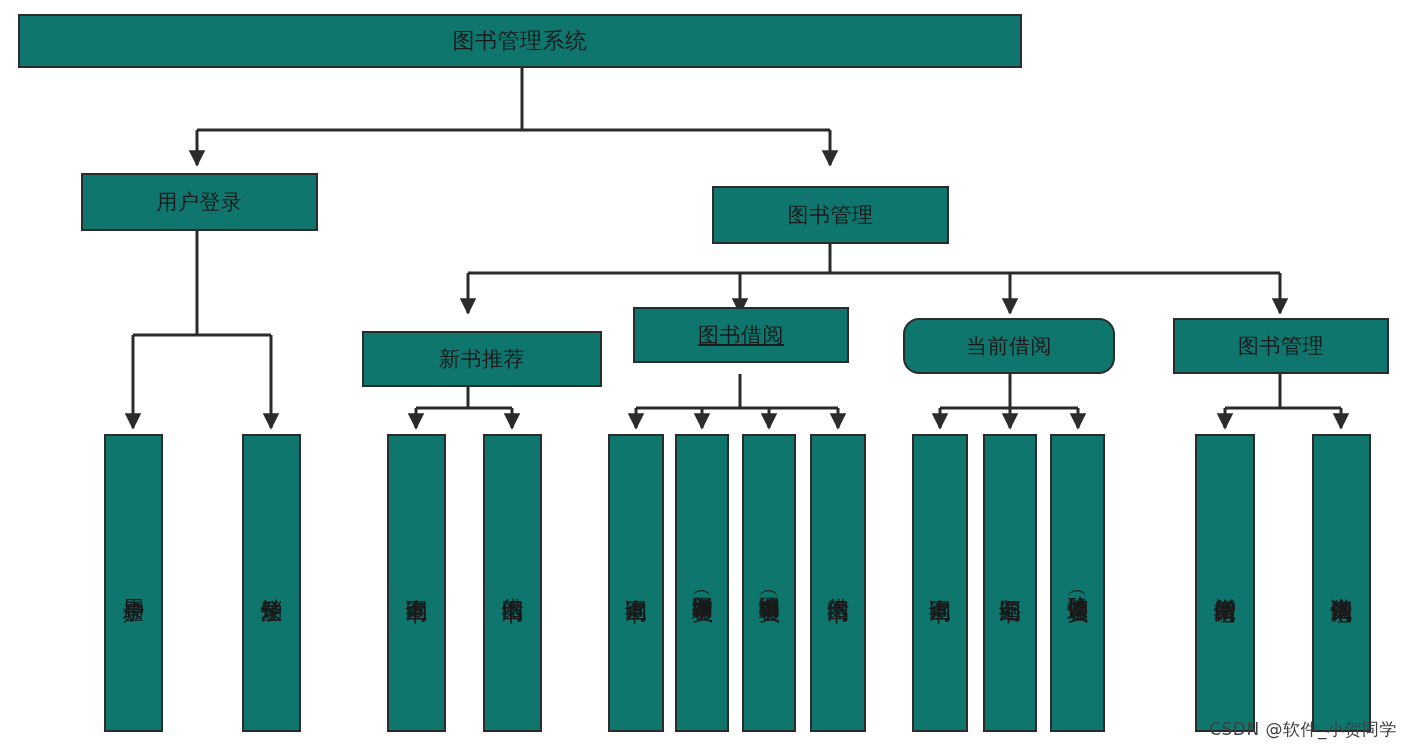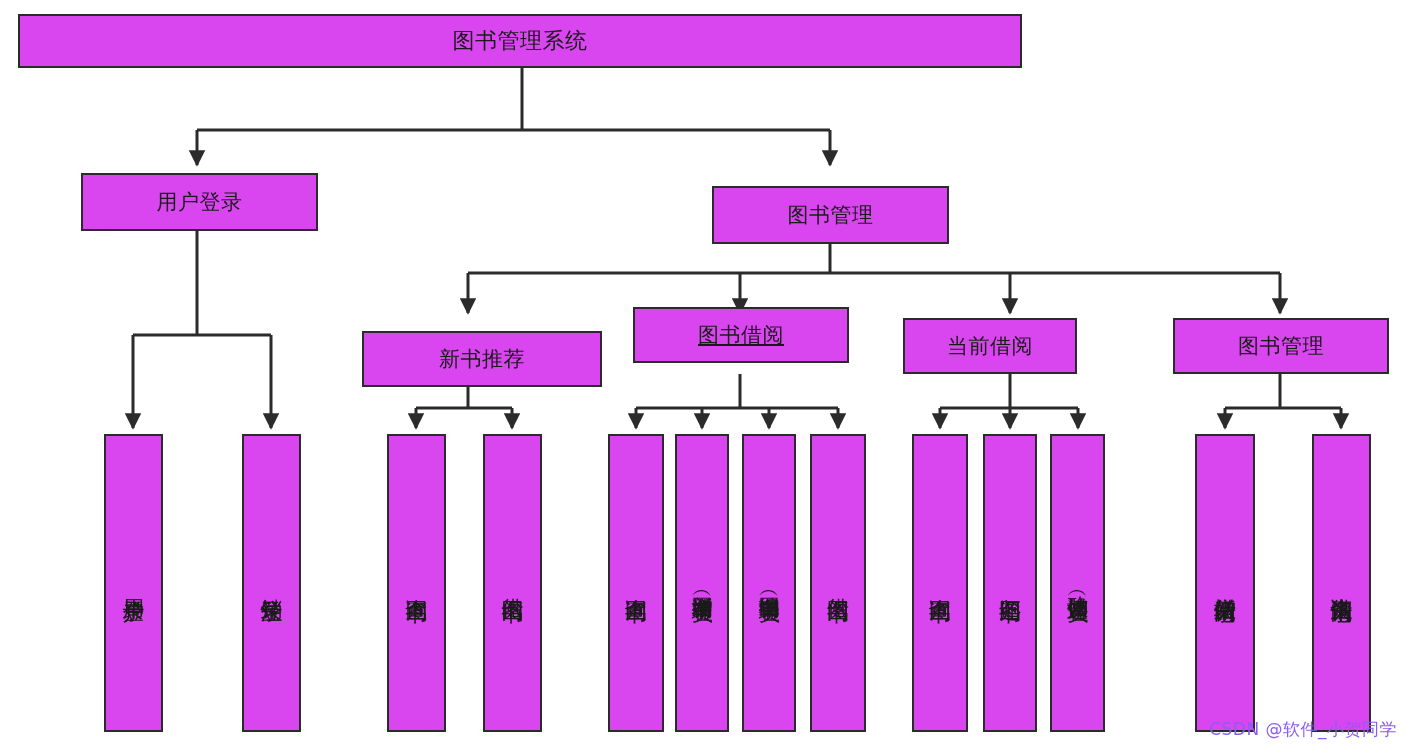--- a/index.html
+++ b/index.html
@@ -19,21 +19,21 @@
     position: absolute;
     left: 0;
     top: 0;
     width: 1405px;
     height: 747px;
   }
   .node {
     position: absolute;
     box-sizing: border-box;
     border: 2px solid #2b2b2b;
-    background: #d946ef;
+    background: #0f766e;
     display: flex;
     align-items: center;
     justify-content: center;
     color: #1a1a1a;
     z-index: 2;
   }
   .node .lbl {
     display: block;
     text-align: center;
     line-height: 1.18;
@@ -62,21 +62,21 @@
     white-space: nowrap;
   }
   .node.v.narrow .lbl {
     font-size: 21px;
   }
   .watermark {
     position: absolute;
     right: 8px;
     bottom: 6px;
     font-size: 17px;
-    color: #8b5cf6;
+    color: #404040;
     letter-spacing: 0.5px;
     z-index: 3;
     white-space: nowrap;
   }
 </style>
 </head>
 <body>
 
 <div id="canvas">
 
@@ -140,21 +140,21 @@
   <div class="node h" style="left:712px; top:186px; width:237px; height:58px;">
     <span class="lbl">图书管理</span>
   </div>
 
   <div class="node h" style="left:362px; top:331px; width:240px; height:56px;">
     <span class="lbl">新书推荐</span>
   </div>
   <div class="node h" style="left:633px; top:307px; width:216px; height:56px;text-decoration:underline;">
     <span class="lbl">图书借阅</span>
   </div>
-  <div class="node h" style="left:903px; top:318px; width:174px; height:56px;">
+  <div class="node h" style="left:903px; top:318px; width:212px; height:56px;border-radius:16px;">
     <span class="lbl">当前借阅</span>
   </div>
   <div class="node h" style="left:1173px; top:318px; width:216px; height:56px;">
     <span class="lbl">图书管理</span>
   </div>
 
   <div class="node v" style="left:104px; top:434px; width:59px; height:298px;">
     <span class="lbl">用户登录</span>
   </div>
   <div class="node v" style="left:242px; top:434px; width:59px; height:298px;">

